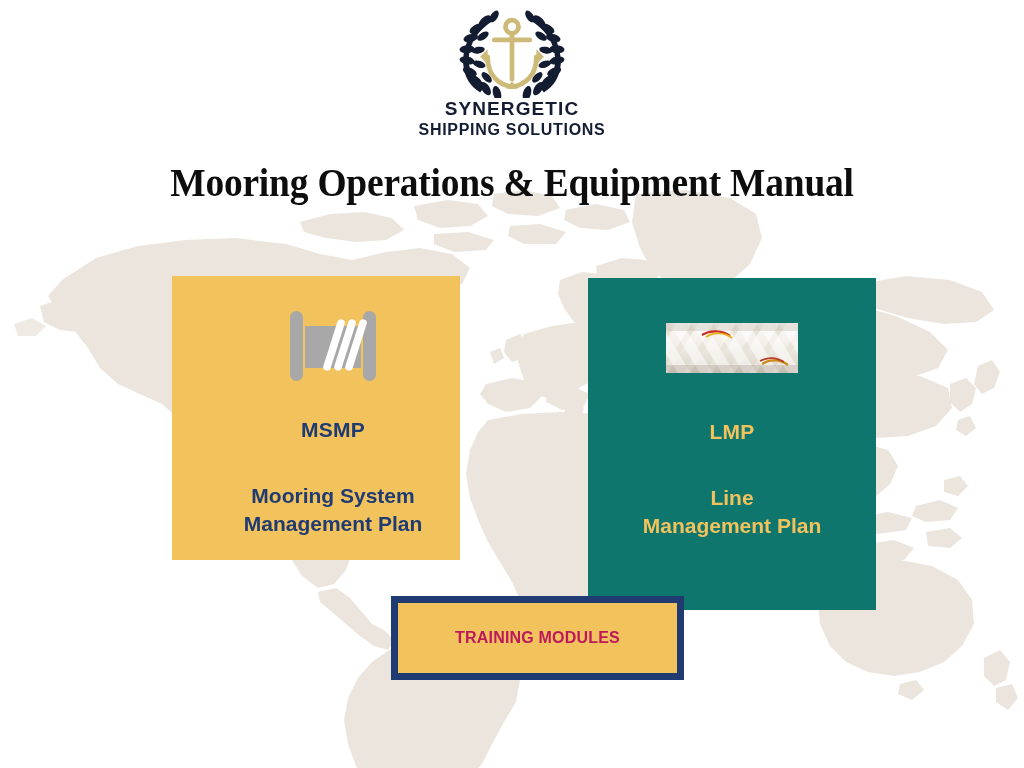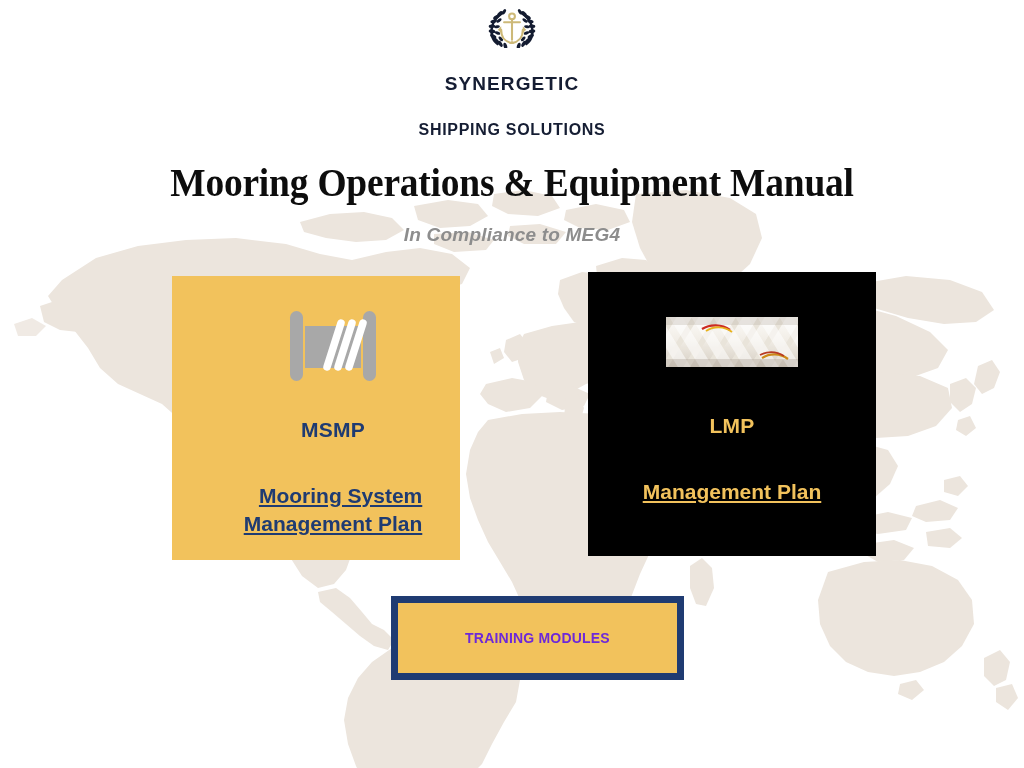--- a/index.html
+++ b/index.html
@@ -35,21 +35,20 @@
   
   #logo {
     position:absolute;
     left:0; top:8px;
     width:1024px;
     height:130px;
     z-index:3;
     display:flex;
     flex-direction:column;
     align-items:center;
-    gap:25px;
   }
   #logo-mark { width:126px; height:96px; display:block; }
   #logo-name {
     font-size:19px;
     font-weight:bold;
     letter-spacing:1.1px;
     color:#151d33;
     line-height:1.0;
     margin-top:1px;
   }
@@ -97,39 +96,38 @@
     flex-direction:column;
     align-items:center;
   }
   #card-msmp {
     left:172px; top:276px;
     width:288px; height:284px;
     background:#f2c25c;
     padding-left:34px;
   }
   #card-lmp {
-    left:588px; top:272px;
-    width:288px; height:284px;
-    background:#000000;
+    left:588px; top:278px;
+    width:288px; height:332px;
+    background:#0f766e;
   }
 
   .card-art { margin-top:26px; height:88px; display:flex; align-items:center; justify-content:center; }
   .card-code {
     font-size:21px;
     font-weight:bold;
     margin-top:28px;
     letter-spacing:0.3px;
   }
   .card-desc {
     font-size:21px;
     font-weight:bold;
     line-height:1.33;
-    text-align:right;
+    text-align:center;
     margin-top:40px;
-    text-decoration:underline;
   }
   #card-msmp .card-code, #card-msmp .card-desc { color:#1f3b72; }
   #card-lmp  .card-code, #card-lmp  .card-desc { color:#f2c25c; }
 
   
   .rope-photo { width:132px; height:50px; display:block; }
 
   
   #training-btn {
     position:absolute;
@@ -137,23 +135,23 @@
     width:293px; height:84px;
     background:#f2c25c;
     border:7px solid #1f3b72;
     z-index:2;
     display:flex;
     align-items:center;
     justify-content:center;
     cursor:pointer;
   }
   #training-btn-label {
-    font-size:14px;
-    font-weight:bold;
-    color:#6d28d9;
+    font-size:16px;
+    font-weight:bold;
+    color:#be185d;
     letter-spacing:0.2px;
   }
 </style>
 </head>
 <body>
 
 <div id="stage">
 
   <div id="worldmap">
     <svg viewBox="0 0 1024 580" xmlns="http://www.w3.org/2000/svg" aria-hidden="true">
@@ -318,21 +316,20 @@
         <path d="M37,44 L37,60 L29,52 Z"></path>
         <path d="M89,44 L89,60 L97,52 Z"></path>
         <path d="M63,78 L57,86 L69,86 Z"></path>
       </g>
     </svg>
     <div id="logo-name">SYNERGETIC</div>
     <div id="logo-tagline">SHIPPING SOLUTIONS</div>
   </div>
 
   <div id="title">Mooring Operations &amp; Equipment Manual</div>
-  <div id="subtitle">In Compliance to MEG4</div>
 
   <div class="card" id="card-msmp">
     <div class="card-art">
       <svg width="104" height="80" viewBox="0 0 104 80">
 
         <rect x="24" y="20" width="56" height="42" fill="#a8a8a8"></rect>
 
         <rect x="9" y="5" width="13" height="70" rx="6.5" fill="#a8a8a8"></rect>
 
         <rect x="82" y="5" width="13" height="70" rx="6.5" fill="#a8a8a8"></rect>
@@ -391,20 +388,21 @@
 
           <path d="M36,12 C44,7 56,7 64,13" stroke="#cc2b22" stroke-width="2.2" fill="none"></path>
           <path d="M40,14 C48,9 58,9 66,15" stroke="#e8b21c" stroke-width="2" fill="none"></path>
           <path d="M96,41 C104,36 114,36 122,42" stroke="#cc8a18" stroke-width="2.2" fill="none"></path>
           <path d="M94,38 C102,34 110,34 118,39" stroke="#b83a22" stroke-width="1.8" fill="none"></path>
         </g>
       </svg>
     </div>
     <div class="card-code">LMP</div>
     <div class="card-desc">
+      <div>Line</div>
       <div>Management Plan</div>
     </div>
   </div>
 
   <div id="training-btn">
     <span id="training-btn-label">TRAINING MODULES</span>
   </div>
 
 </div>
 

